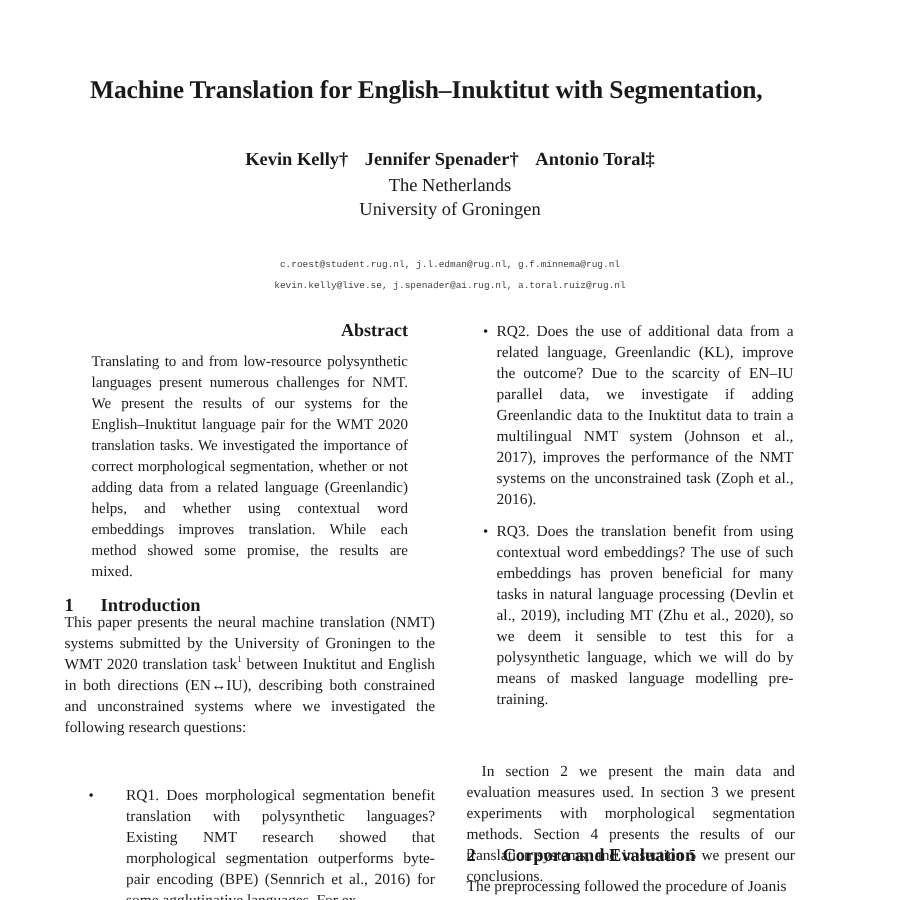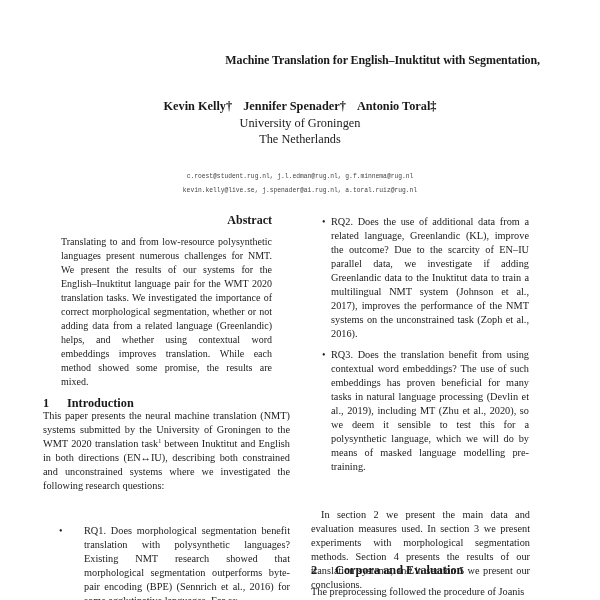--- a/index.html
+++ b/index.html
@@ -1,21 +1,21 @@
 <!DOCTYPE html>
 <html><head>
 <meta charset="utf-8">
 <style>
   html, body { margin: 0; padding: 0; background: #ffffff; }
   body { width: 600px; height: 600px; overflow: hidden; position: relative;
          font-family: "Liberation Serif", "DejaVu Serif", serif; color: #1a1a1a; }
   .page { position: absolute; left: 0; top: 0; width: 600px; height: 600px; }
 
-  .title { position: absolute; left: 60px; width: 480px; top: 50px; text-align: right;
-           font-weight: bold; font-size: 12px; line-height: 20px; letter-spacing: -0.1px; }
+  .title { position: absolute; left: 60px; width: 480px; top: 50px; text-align: left;
+           font-weight: bold; font-size: 17px; line-height: 20px; letter-spacing: -0.1px; }
   .authors { position: absolute; left: 60px; width: 480px; top: 98px; text-align: center;
              font-size: 12.3px; line-height: 16.5px; }
   .authors .names { font-weight: bold; }
   .authors .names span { margin: 0 4px; }
   .emails { position: absolute; left: 60px; width: 480px; top: 170px; text-align: center;
             font-family: "Liberation Mono", "DejaVu Sans Mono", monospace; font-size: 6.3px;
             line-height: 14px; color: #444; }
 
   .abstract-heading { position: absolute; left: 61px; width: 211px; top: 213px;
                       text-align: right; font-weight: bold; font-size: 12px; }
@@ -50,22 +50,22 @@
   <div class="title">
     <div>Machine Translation for English–Inuktitut with Segmentation,</div>
   </div>
 
   <div class="authors">
     <div class="names">
       <span>Kevin Kelly†</span>
       <span>Jennifer Spenader†</span>
       <span>Antonio Toral‡</span>
     </div>
+    <div>The Netherlands</div>
     <div>University of Groningen</div>
-    <div>The Netherlands</div>
   </div>
 
   <div class="emails">
     <div>c.roest@student.rug.nl, j.l.edman@rug.nl, g.f.minnema@rug.nl</div>
     <div>kevin.kelly@live.se, j.spenader@ai.rug.nl, a.toral.ruiz@rug.nl</div>
   </div>
 
   <div class="abstract-heading">Abstract</div>
   <div class="abstract-body">Translating to and from low-resource polysynthetic languages present numerous challenges for NMT. We present the results of our systems for the English–Inuktitut language pair for the WMT 2020 translation tasks. We investigated the importance of correct morphological segmentation, whether or not adding data from a related language (Greenlandic) helps, and whether using contextual word embeddings improves translation. While each method showed some promise, the results are mixed.</div>
 

